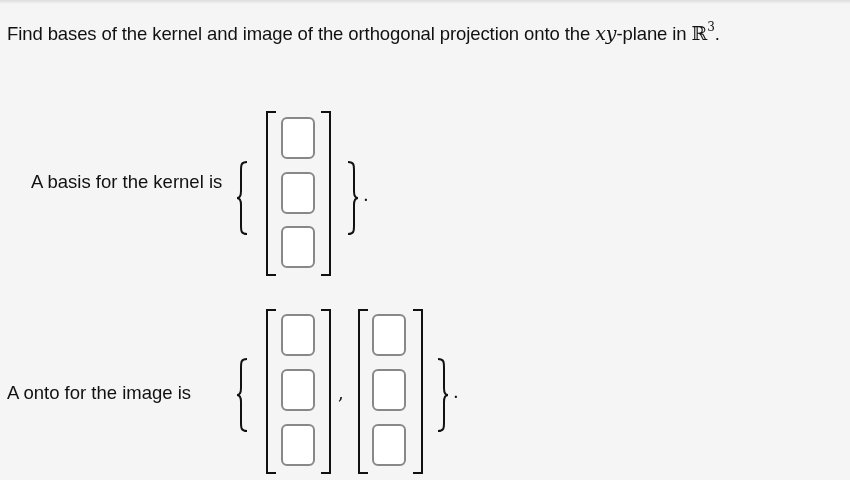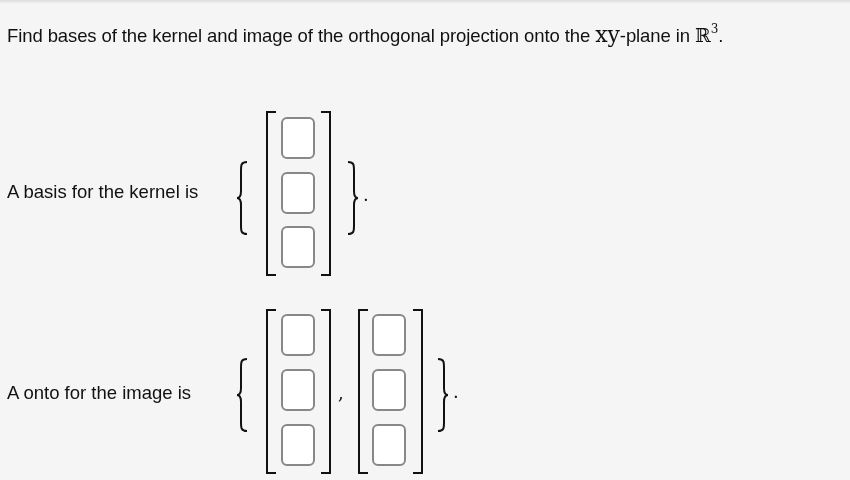--- a/index.html
+++ b/index.html
@@ -24,21 +24,22 @@
     .prompt {
       position: absolute;
       left: 7px;
       top: 22px;
       font-size: 18.5px;
       white-space: nowrap;
       letter-spacing: -0.1px;
     }
     .math-it {
       font-family: "DejaVu Serif", serif;
-      font-size: 22px;
+      font-style: italic;
+      font-size: 19px;
     }
     .dblR {
       font-family: "DejaVu Serif", serif;
       font-size: 19px;
     }
     .sup3 {
       font-family: "DejaVu Serif", serif;
       font-size: 12px;
       position: relative;
       top: -9px;
@@ -91,21 +92,21 @@
   </style>
 </head>
 <body>
 
 <div class="top-edge"></div>
 
 <div class="prompt">
   <span>Find bases of the kernel and image of the orthogonal projection onto the </span><span class="math-it">xy</span><span>-plane in </span><span class="dblR">ℝ</span><span class="sup3">3</span><span>.</span>
 </div>
 
-<div class="label" style="top:181px;">A basis for the kernel is</div>
+<div class="label" style="top:171px;margin-left:24px;">A basis for the kernel is</div>
 
 <svg class="brace" style="left:236px; top:161px;" viewBox="0 0 12 74">
   <path d="M11,1 C5,1 5,4 5,10 L5,30 C5,35 4,37 1,37 C4,37 5,39 5,44 L5,64 C5,70 5,73 11,73" fill="none" stroke="#111" stroke-width="2"></path>
 </svg>
 
 <div class="bracket left" style="left:266px; top:111px;"></div>
 <input class="inbox" style="left: 281px; top: 117px;" type="text" value="">
 <input class="inbox" style="left: 281px; top: 172px;" type="text" value="">
 <input class="inbox" style="left: 281px; top: 226px;" type="text" value="">
 <div class="bracket right" style="left:321px; top:111px;"></div>

